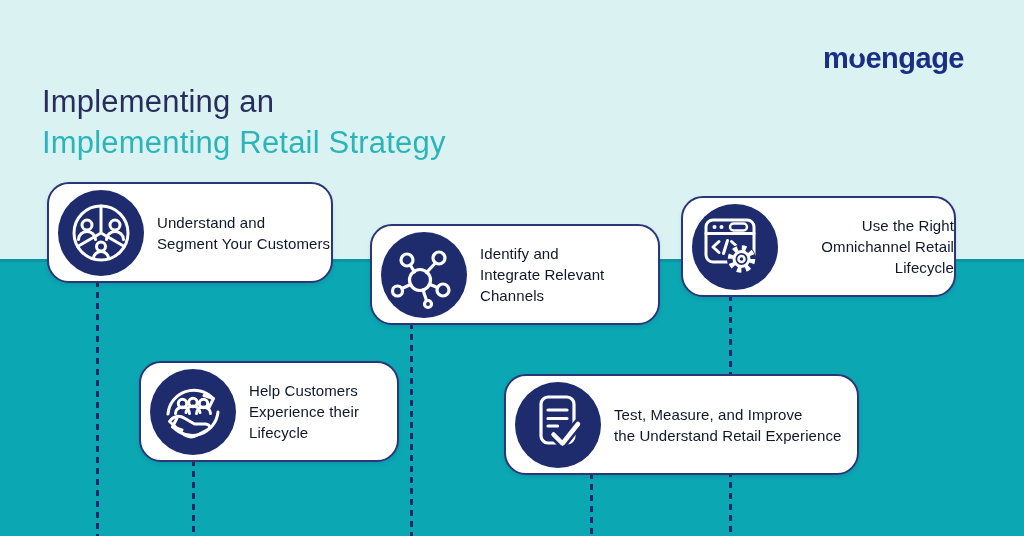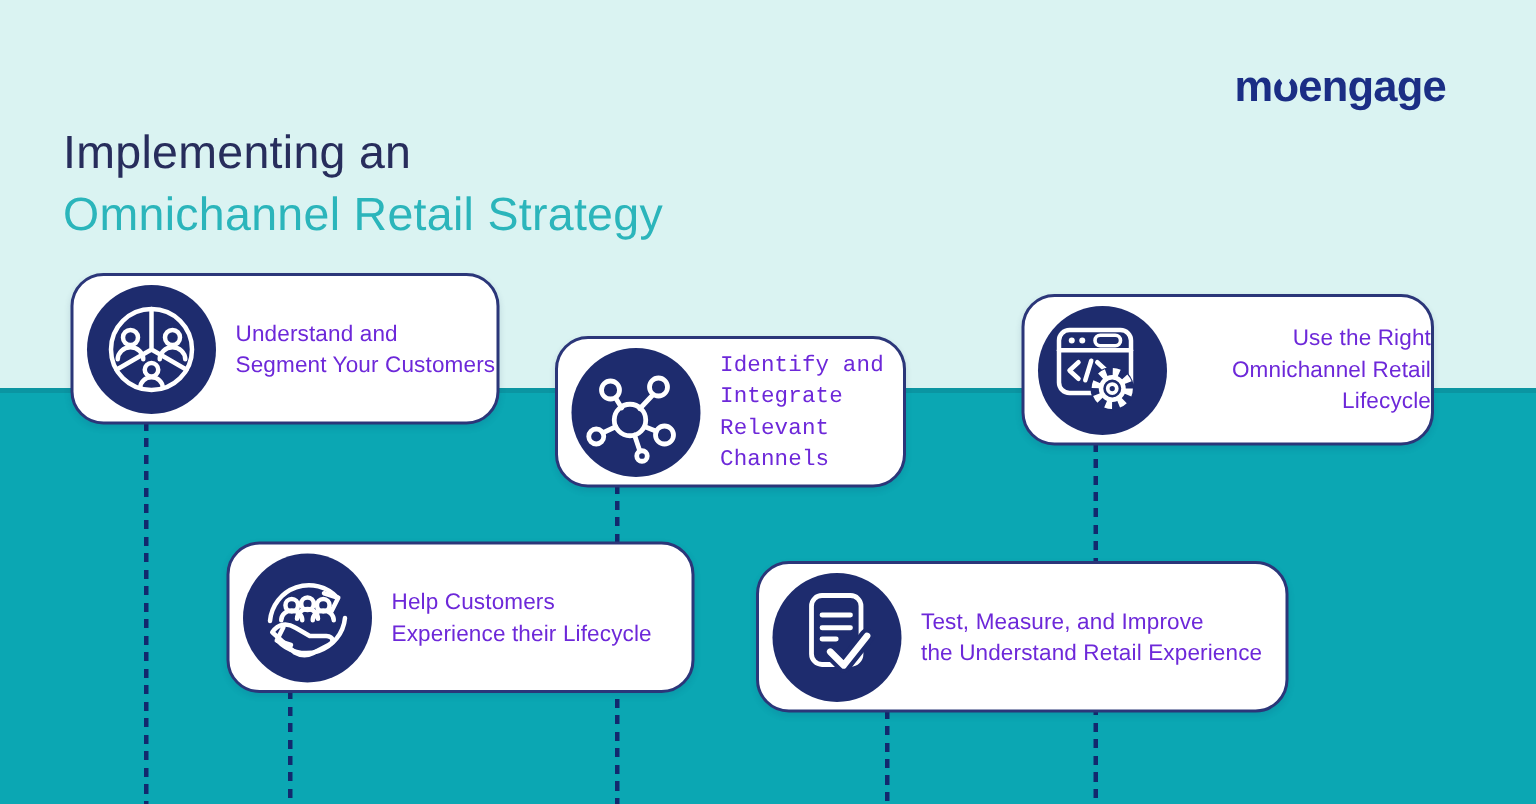--- a/index.html
+++ b/index.html
@@ -24,37 +24,37 @@
   .conn3{left:410px;top:323px;height:213px;}
   .conn4{left:729px;top:295px;height:241px;}
   .conn5{left:590px;top:473px;height:63px;}
   .card{
     position:absolute;z-index:2;height:101px;background:#ffffff;
     border:2px solid #2b3679;border-radius:22px;box-sizing:border-box;
     display:flex;align-items:center;gap:13px;padding-left:9px;
     box-shadow:0 2px 4px rgba(15,40,90,.12);
   }
   .card1{left:47px;top:182px;width:286px;}
-  .card2{left:370px;top:224px;width:234px;font-family:Liberation Mono, monospace;}
+  .card2{left:370px;top:224px;width:290px;}
   .card3{left:681px;top:196px;width:275px;text-align:right;}
-  .card4{left:151px;top:361px;width:312px;}
+  .card4{left:139px;top:361px;width:260px;}
   .card5{left:504px;top:374px;width:355px;}
   .icon-circle{flex:0 0 auto;width:86px;height:86px;border-radius:50%;background:#1e2c6e;
     display:flex;align-items:center;justify-content:center;}
-  .card-text{font-size:15px;line-height:21px;font-weight:500;color:#6d28d9;letter-spacing:.1px;}
+  .card-text{font-size:15px;line-height:21px;font-weight:500;color:#0f172a;letter-spacing:.1px;}
   svg{display:block;}
 </style>
 </head>
 <body>
 
 <div class="stage">
 
   <div class="title">
     <div class="line1">Implementing an</div>
-    <div class="line2">Omnichannel Retail Strategy</div>
+    <div class="line2">Implementing Retail Strategy</div>
   </div>
 
   <div class="logo"><span>m</span><span class="logo-o">o</span><span>engage</span></div>
 
   <div class="connector conn1"></div>
   <div class="connector conn2"></div>
   <div class="connector conn3"></div>
   <div class="connector conn4"></div>
   <div class="connector conn5"></div>
 

